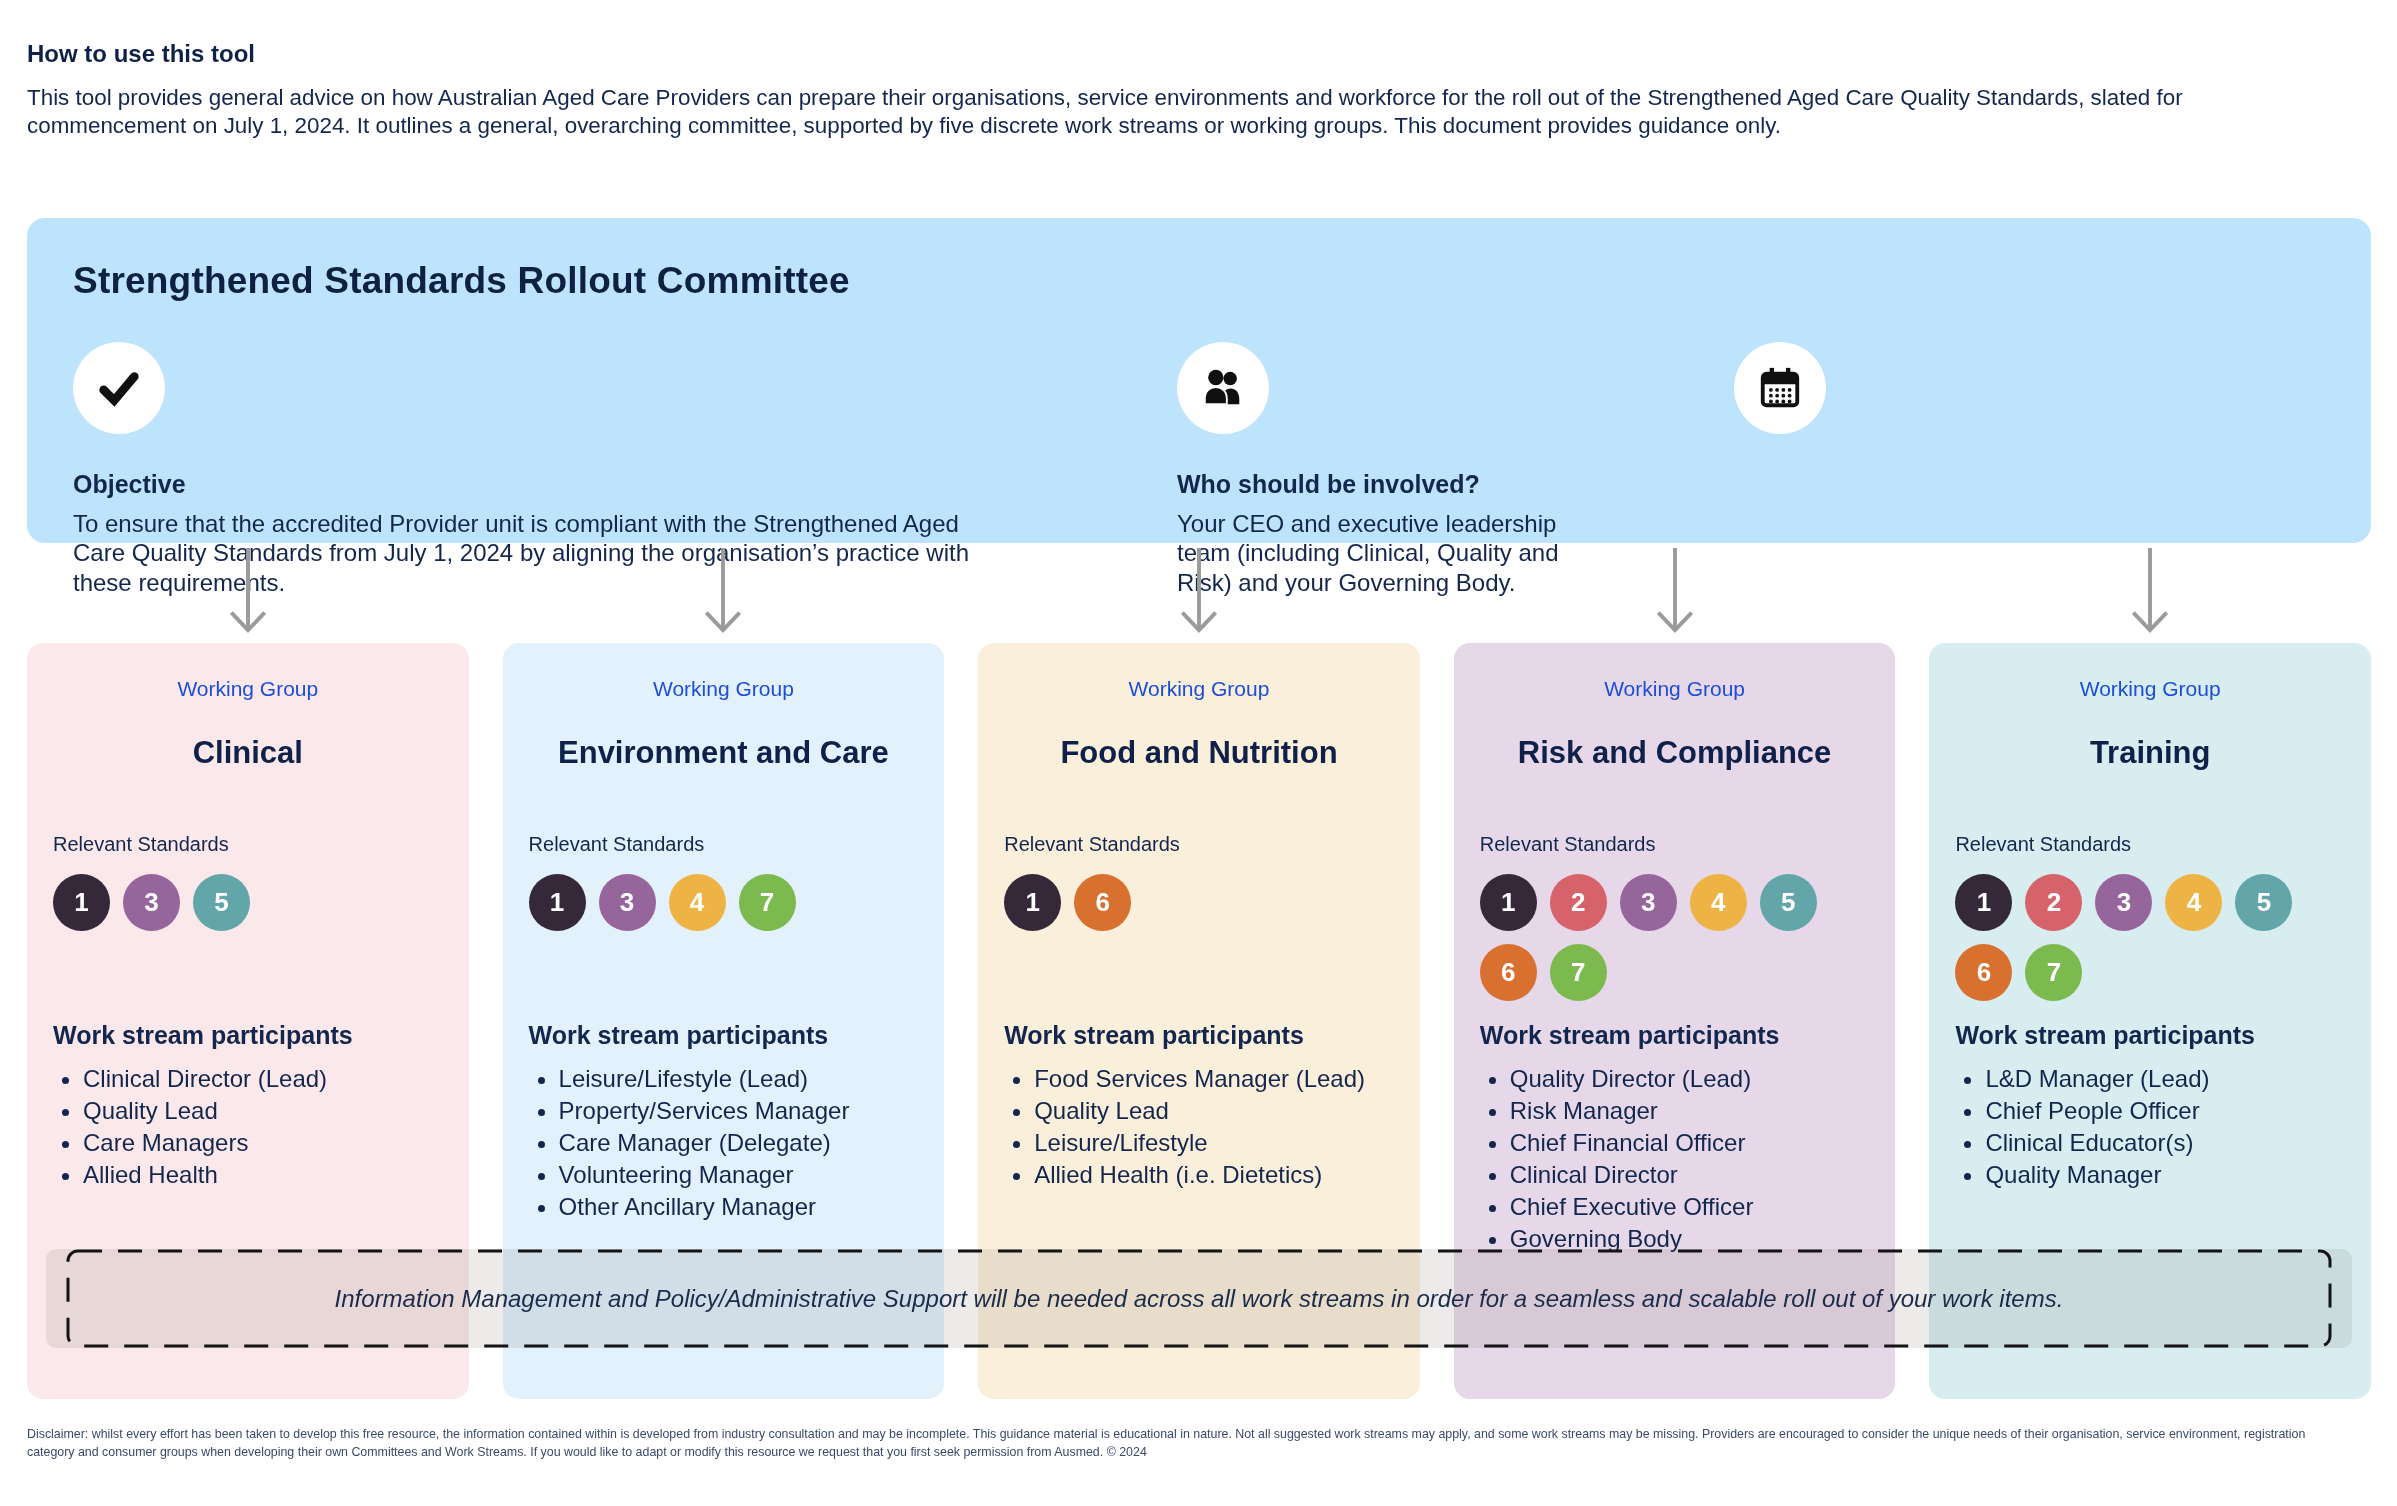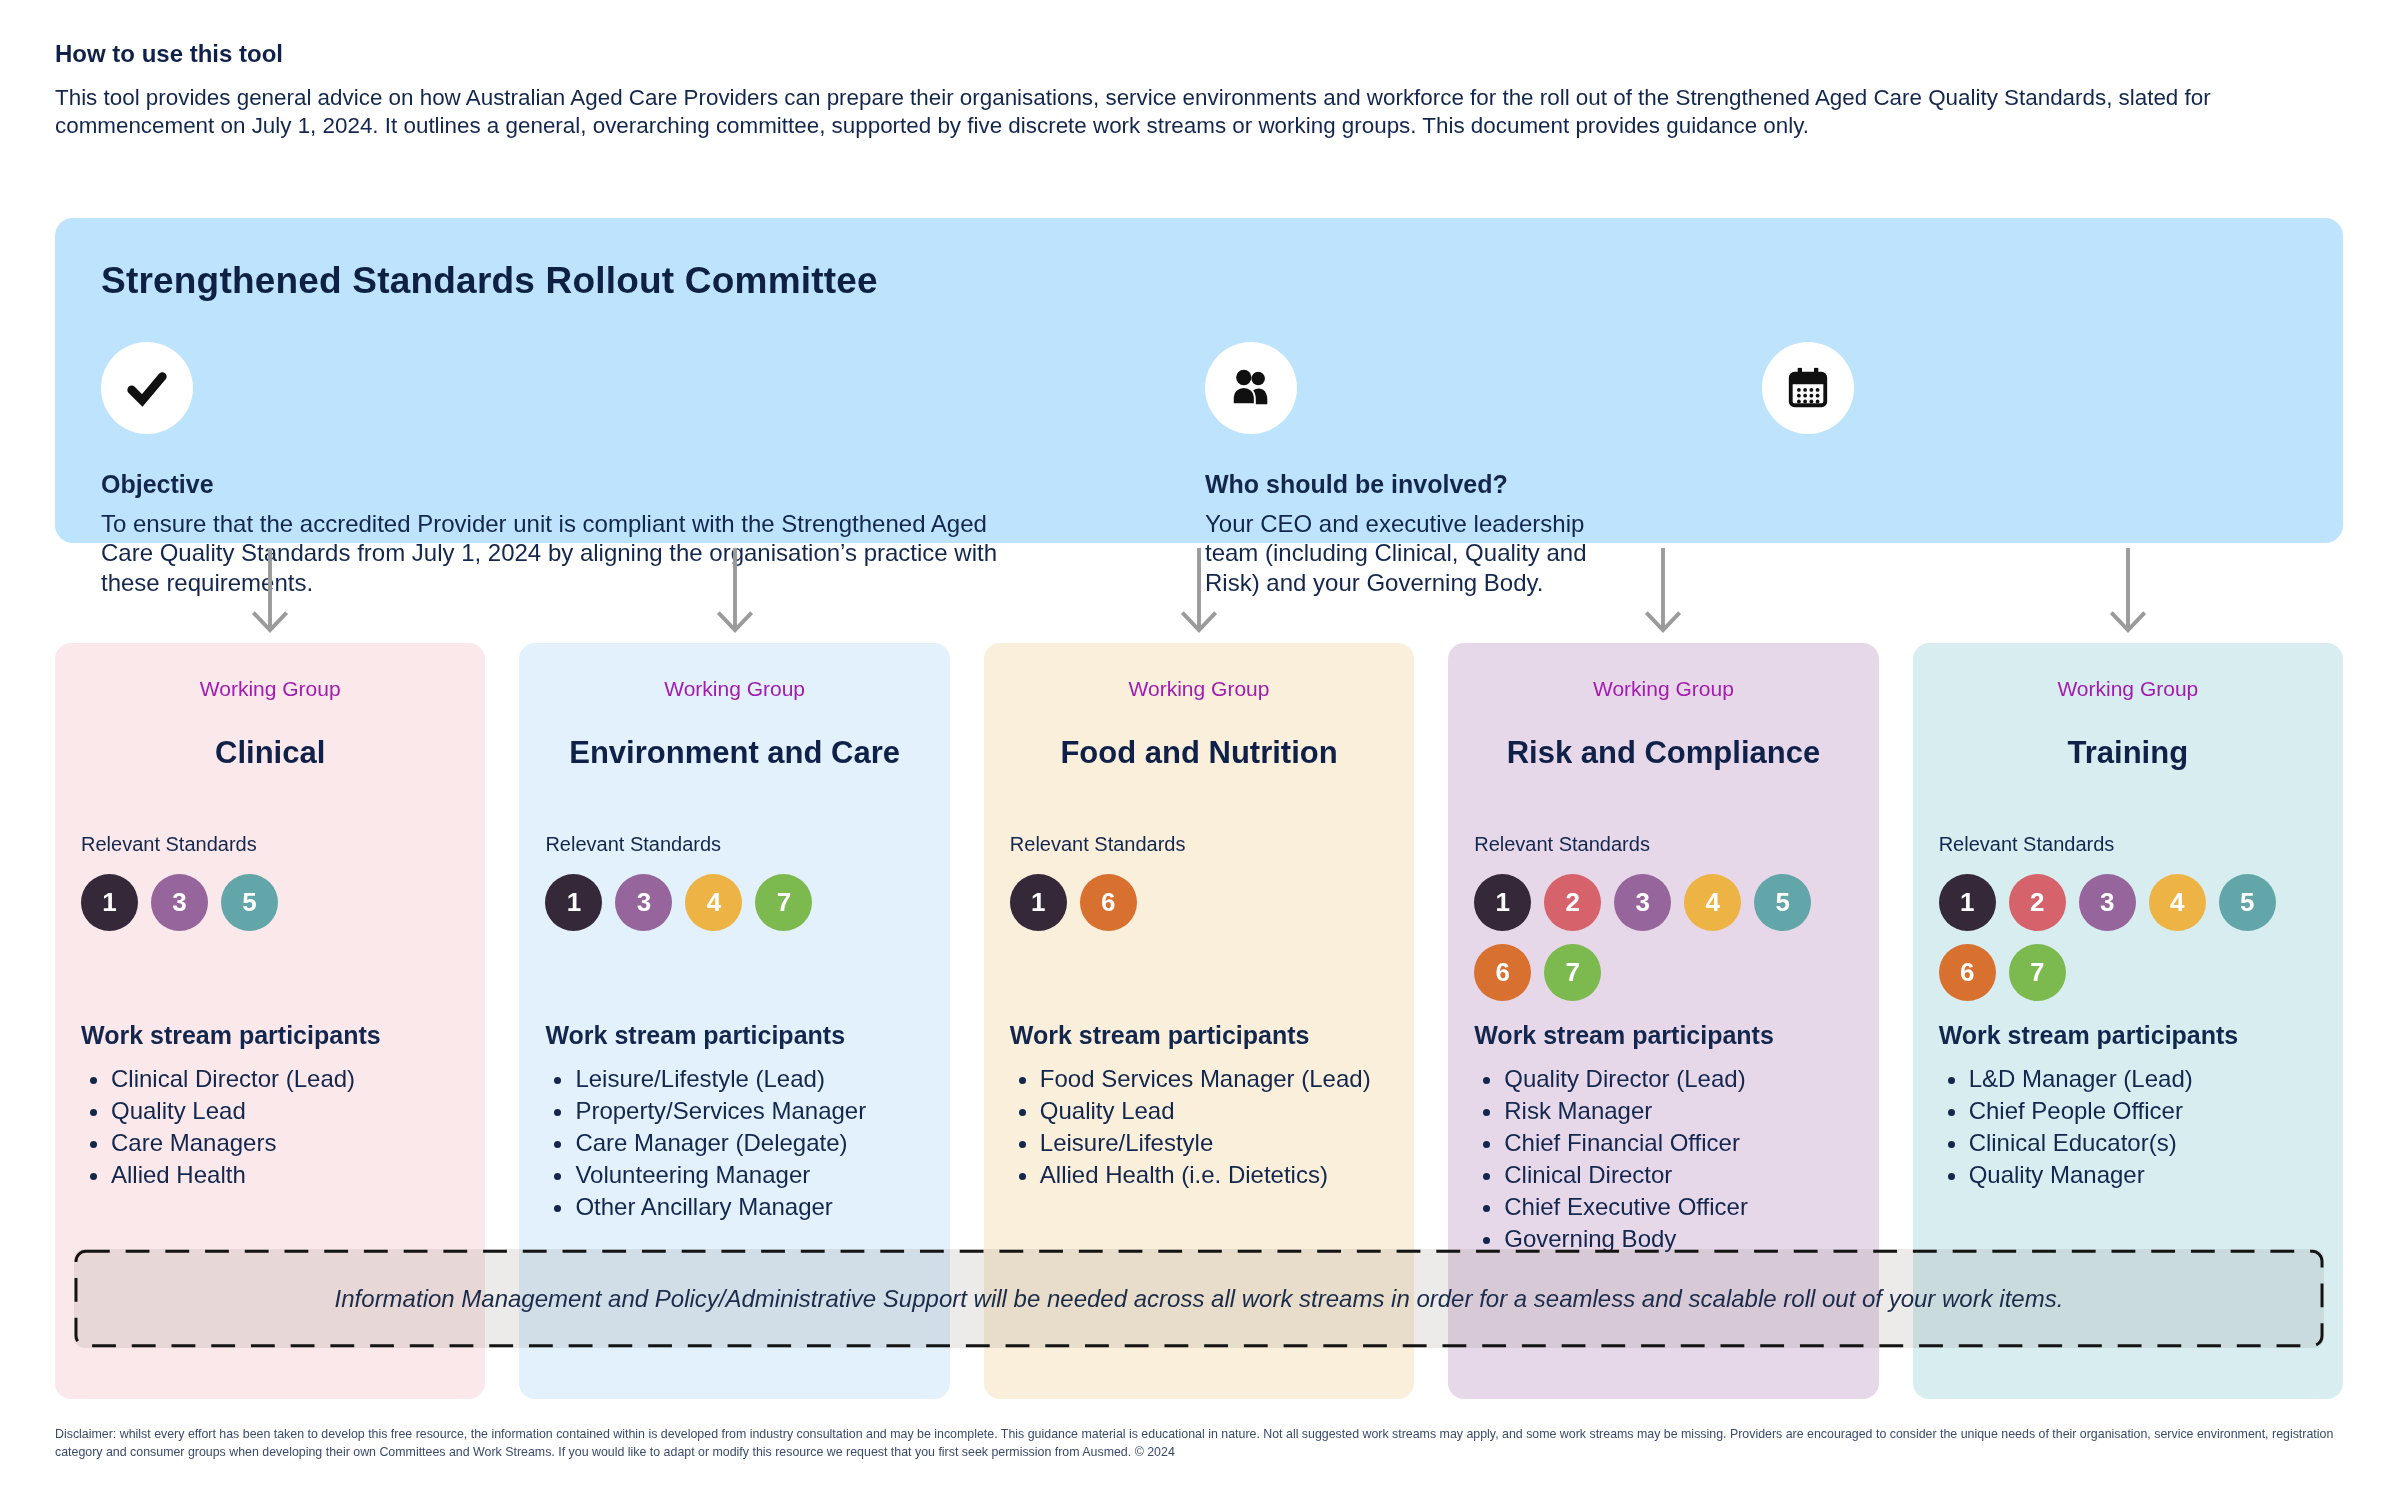--- a/index.html
+++ b/index.html
@@ -2,21 +2,21 @@
 <html><head>
 <meta charset="utf-8">
 <style>
   html,body{margin:0;padding:0;background:#ffffff;}
   body{
     width:2398px;height:1506px;overflow:hidden;
     font-family:"Liberation Sans", sans-serif;
     color:#13264D;
     -webkit-font-smoothing:antialiased;
   }
-  .page{box-sizing:border-box;padding:40px 55px 0;}
+  .page{box-sizing:border-box;padding:40px 27px 0;}
 
   
   .intro-heading{font-size:24px;font-weight:700;margin:0 0 16px;color:#0F2149;}
   .intro-body{font-size:22.4px;line-height:1.26;margin:0;max-width:2292px;}
 
   
   .committee{
     margin-top:78px;background:#BEE3FD;border-radius:18px;
     box-sizing:border-box;height:325px;padding:42px 46px 0;
   }
@@ -37,21 +37,21 @@
   
   .arrows-row{display:flex;gap:34px;height:100px;align-items:center;}
   .arrow-cell{flex:1;display:flex;justify-content:center;}
 
   
   .cards-row{position:relative;display:flex;gap:34px;}
   .card{
     flex:1;box-sizing:border-box;height:756px;border-radius:16px;
     padding:34px 26px 0;
   }
-  .wg-label{text-align:center;font-size:21px;color:#a21caf;margin:0;}
+  .wg-label{text-align:center;font-size:21px;color:#1d4ed8;margin:0;}
   .card-title{text-align:center;font-size:31px;font-weight:700;margin:34px 0 0;color:#0F2149;}
   .std-heading{font-size:20px;font-weight:400;margin:62px 0 0;}
   .std-circles{margin-top:18px;display:flex;flex-wrap:wrap;gap:13px;min-height:147px;align-content:flex-start;}
   .std-circle{
     width:57px;height:57px;border-radius:50%;color:#ffffff;
     display:flex;align-items:center;justify-content:center;
     font-size:26px;font-weight:700;
   }
   .pp-heading{font-size:25px;font-weight:700;margin:0;}
   .pp-list{margin:14px 0 0;padding-left:30px;font-size:24px;line-height:1.29;}

